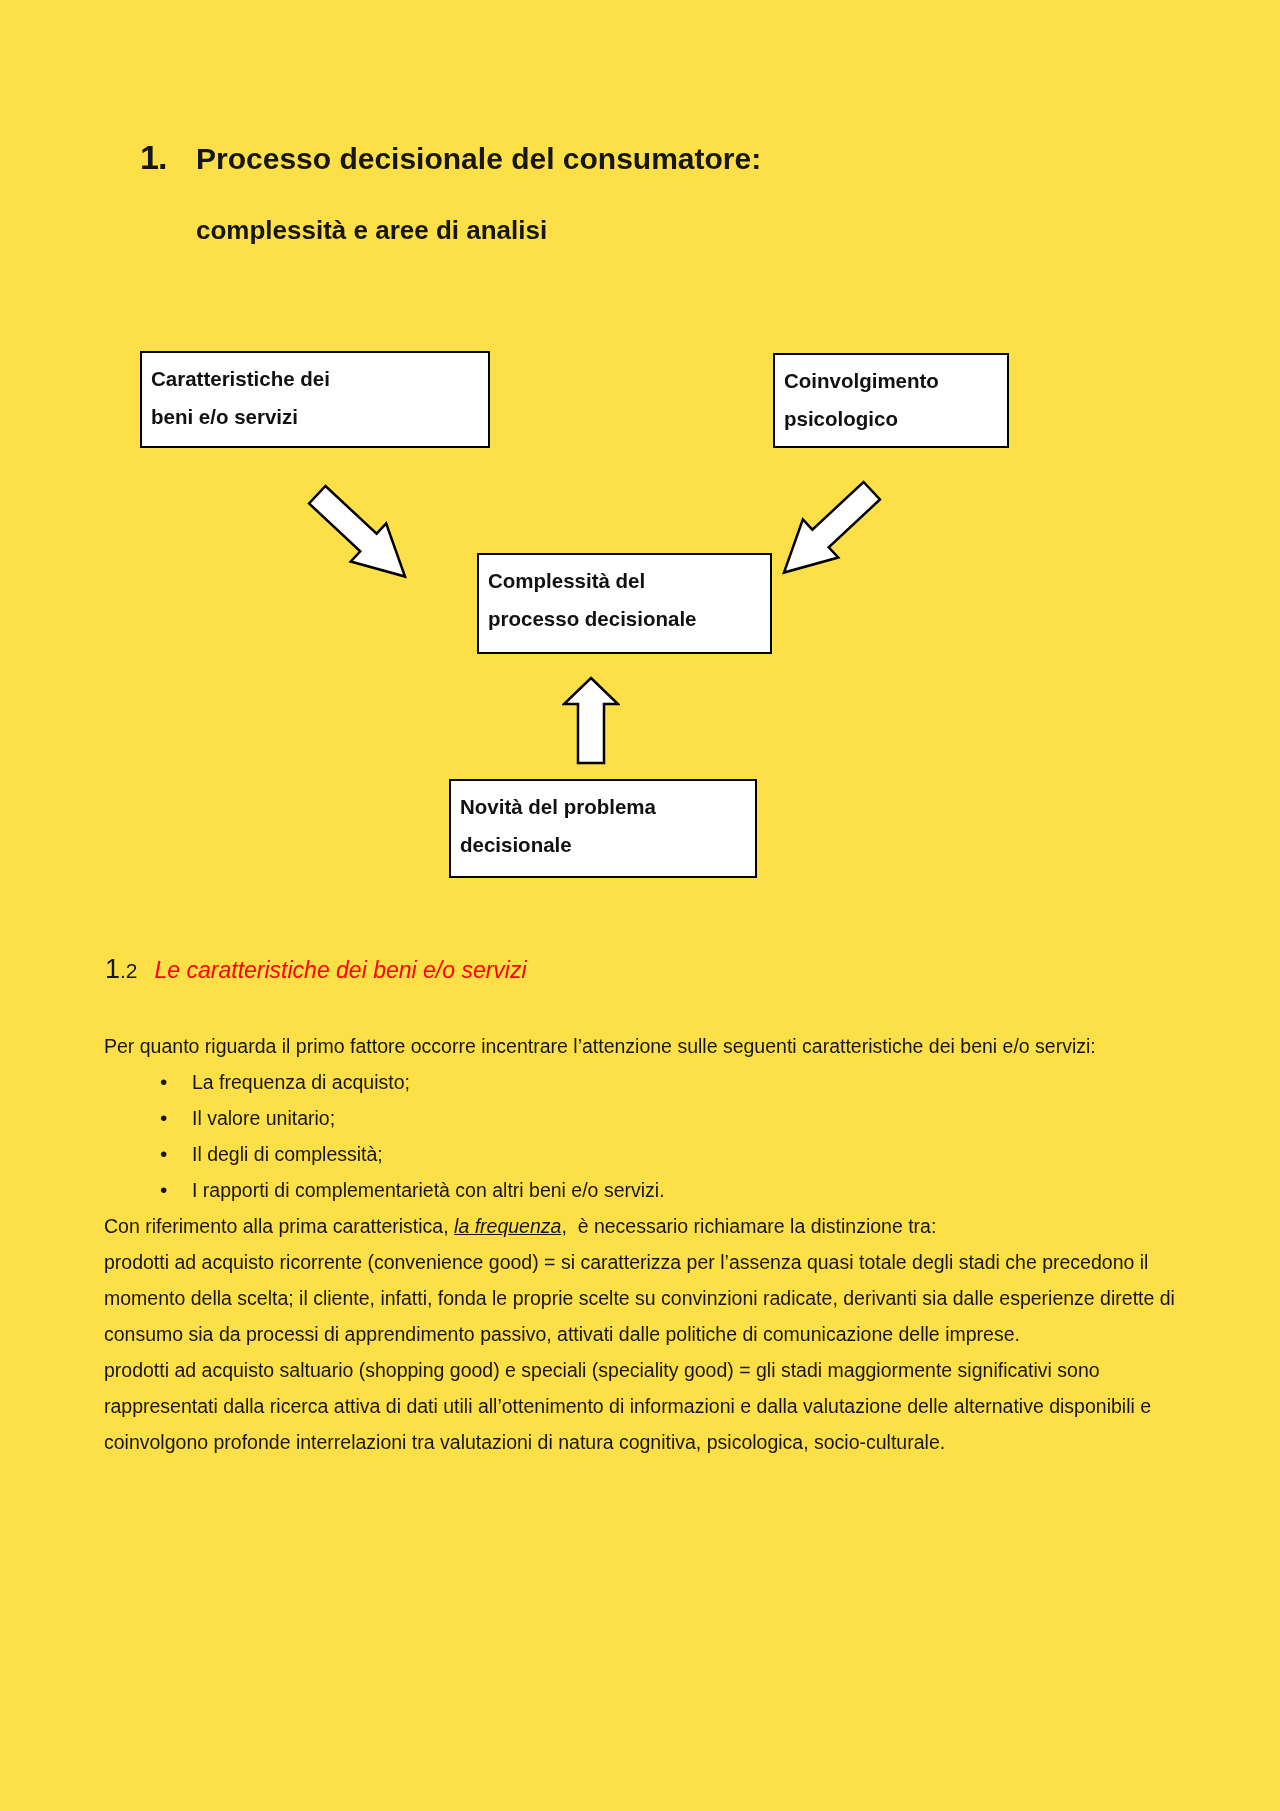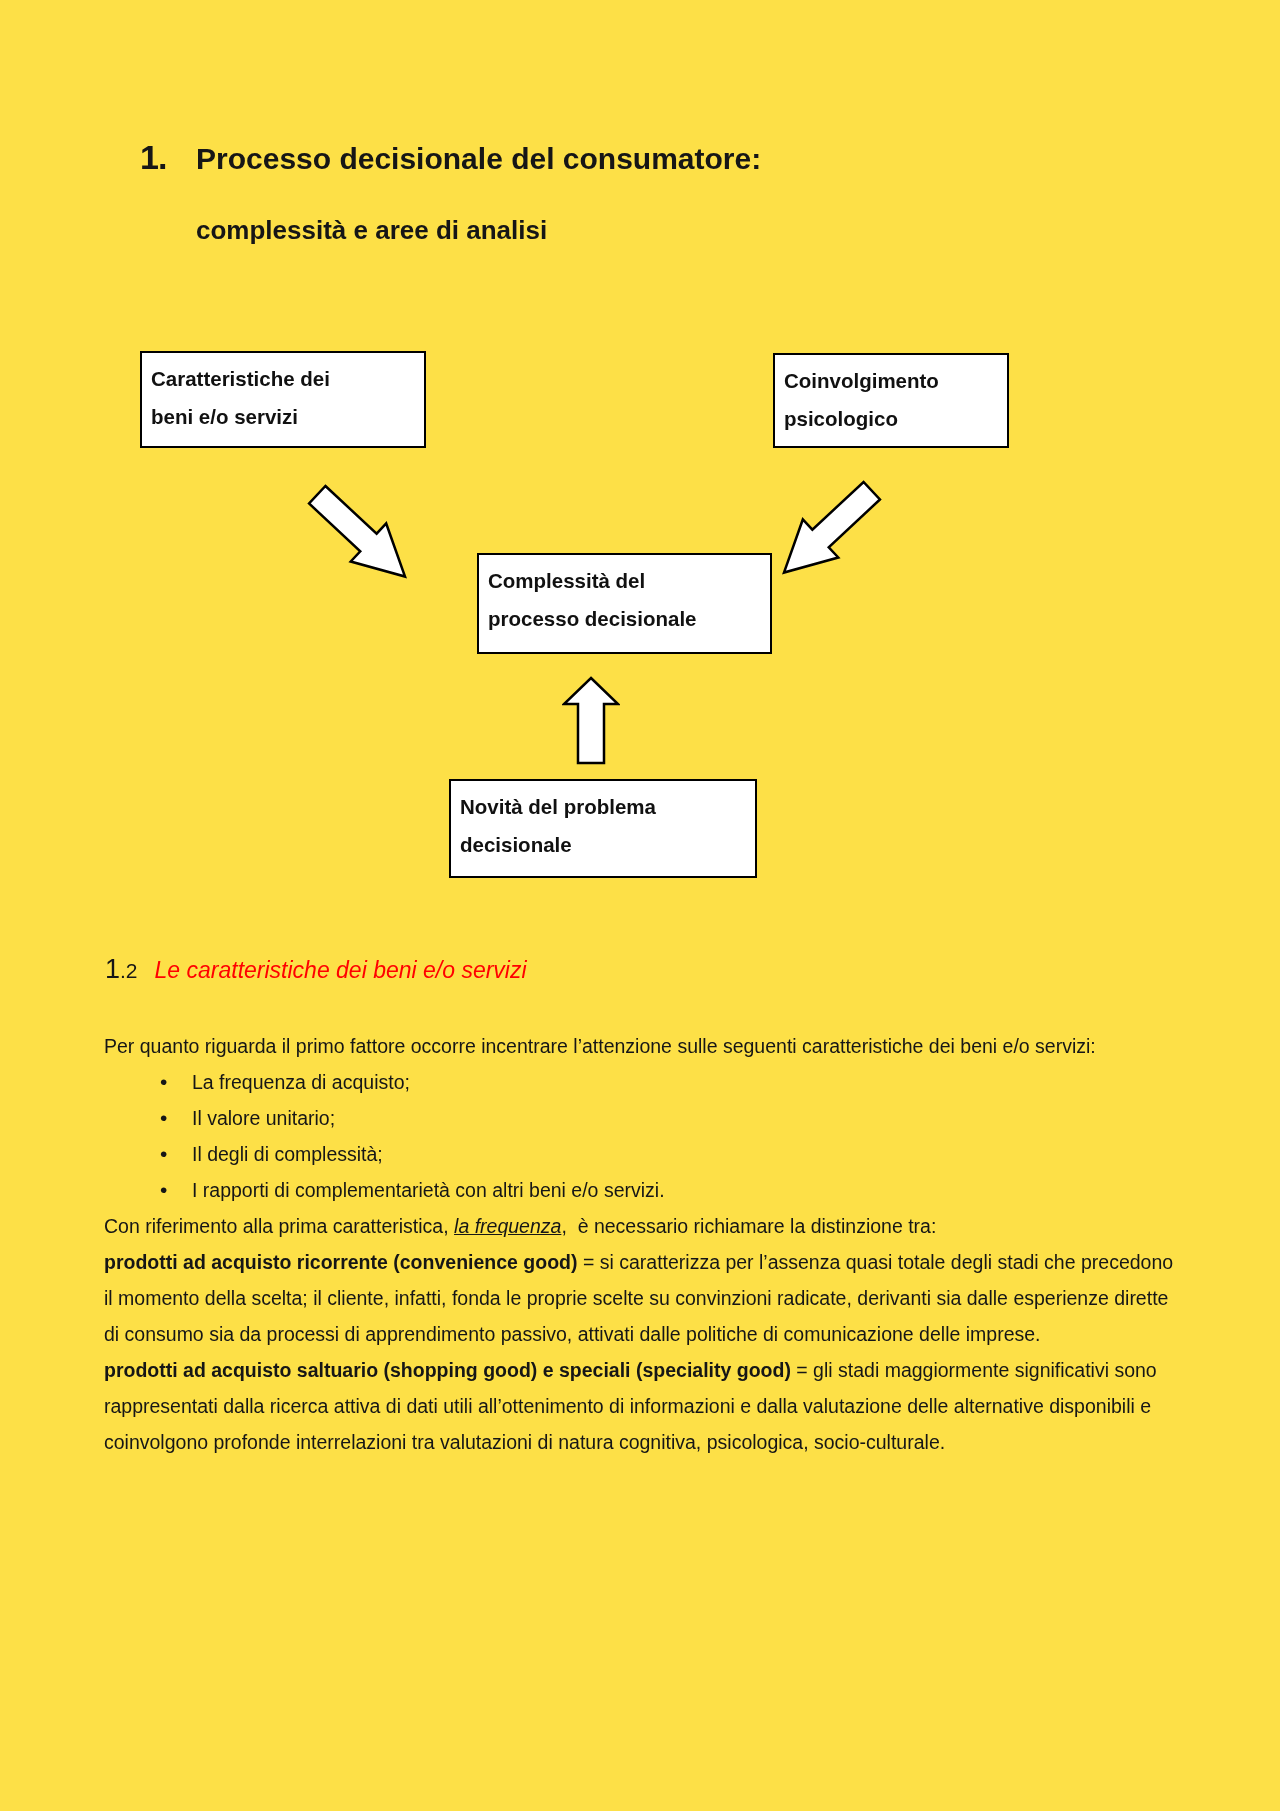--- a/index.html
+++ b/index.html
@@ -25,21 +25,21 @@
     position: absolute;
     border: 2.5px solid #000;
     background: #fff;
     box-sizing: border-box;
     font-size: 20.5px;
     font-weight: 700;
     line-height: 38px;
     padding: 7px 9px;
     color: #111;
   }
-  .box-a { left: 140px; top: 351px; width: 286px; height: 97px; }
+  .box-a { left: 140px; top: 351px; width: 350px; height: 97px; }
   .box-b { left: 773px; top: 353px; width: 236px; height: 95px; }
   .box-c { left: 449px; top: 553px; width: 295px; height: 101px; margin-left: 28px; }
   .box-d { left: 449px; top: 779px; width: 308px; height: 99px; }
 
   .arrow { position: absolute; }
   .arrow svg { display: block; }
   .arrow-l { left: 299px; top: 507px; transform: rotate(43deg); }
   .arrow-r { left: 765px; top: 503px; transform: rotate(137deg); }
   .arrow-u { left: 562px; top: 676px; }
 
@@ -62,21 +62,21 @@
   .body-text p { margin: 0; }
   .body-text ul { margin: 0; padding: 0; list-style: none; }
   .body-text li { position: relative; padding-left: 88px; }
   .body-text li::before {
     content: "\2022";
     position: absolute;
     left: 56px;
     top: 0;
     font-size: 21px;
   }
-  .bold { font-weight: 700; }
+  .bold { font-weight: 400; }
   .iu { font-style: italic; text-decoration: underline; }
 </style>
 </head>
 <body>
 
 <div class="page">
 
   <div class="h-line1">
     <span class="h-num">1.</span><span class="h-txt">Processo decisionale del consumatore:</span>
   </div>

